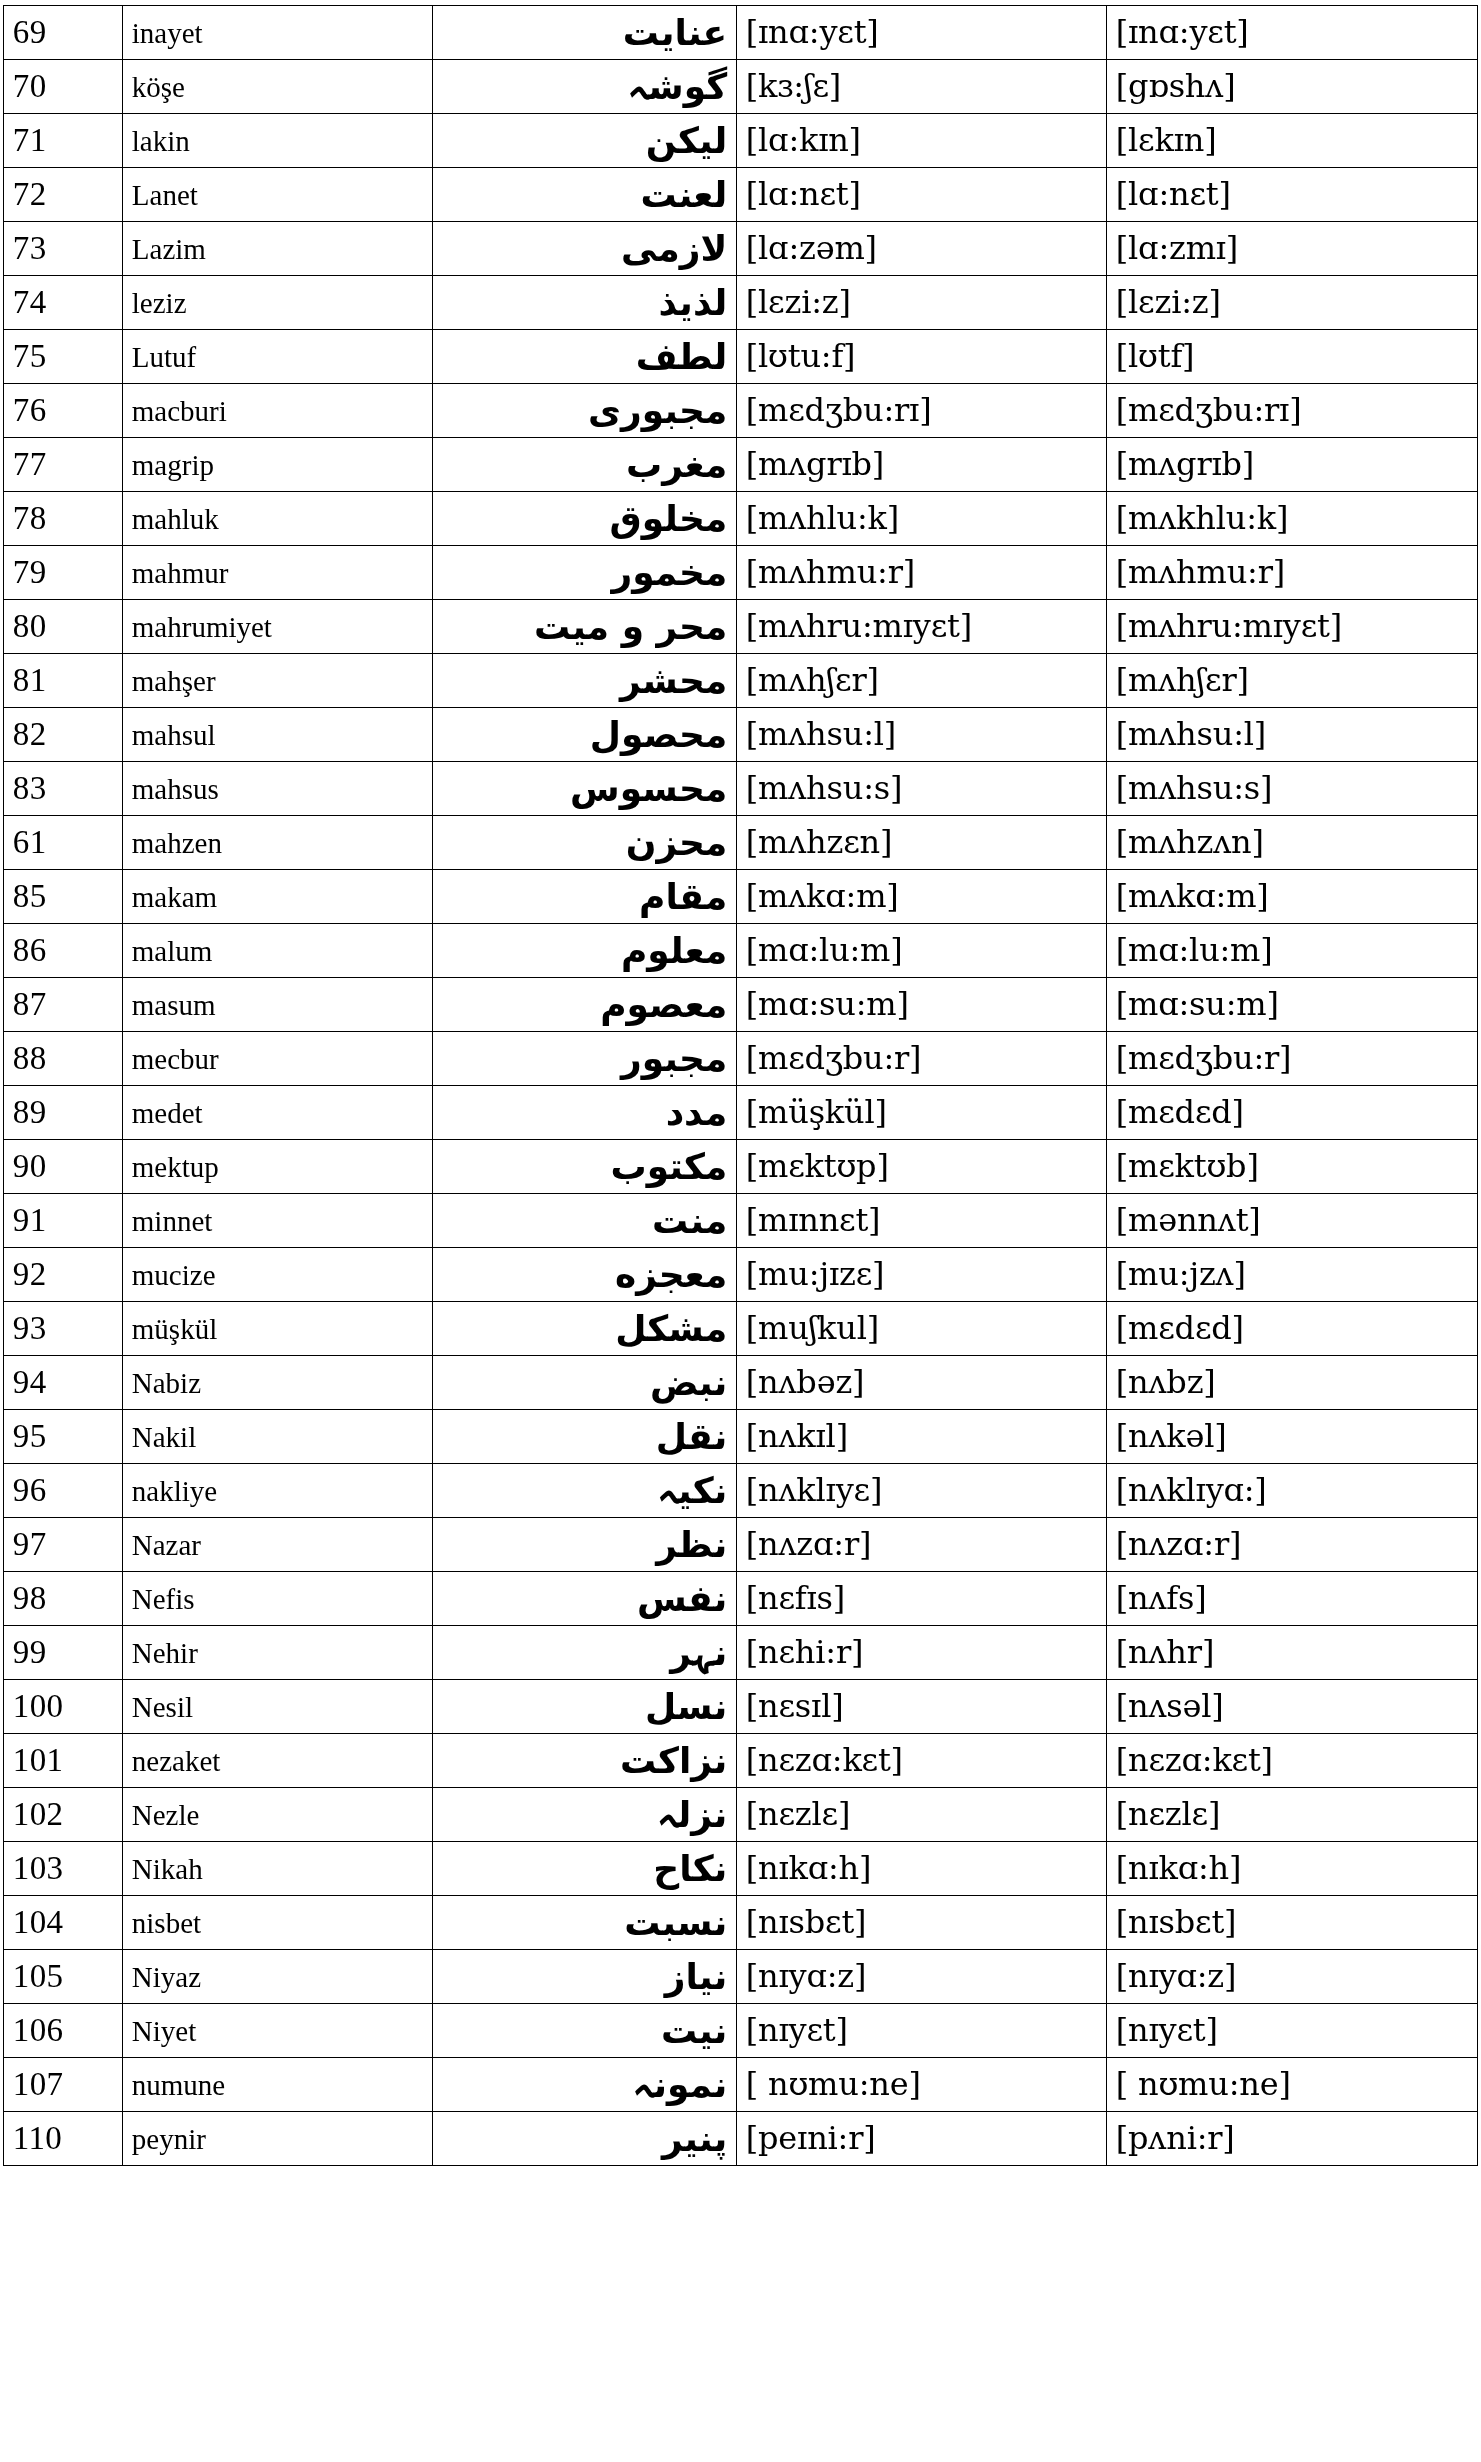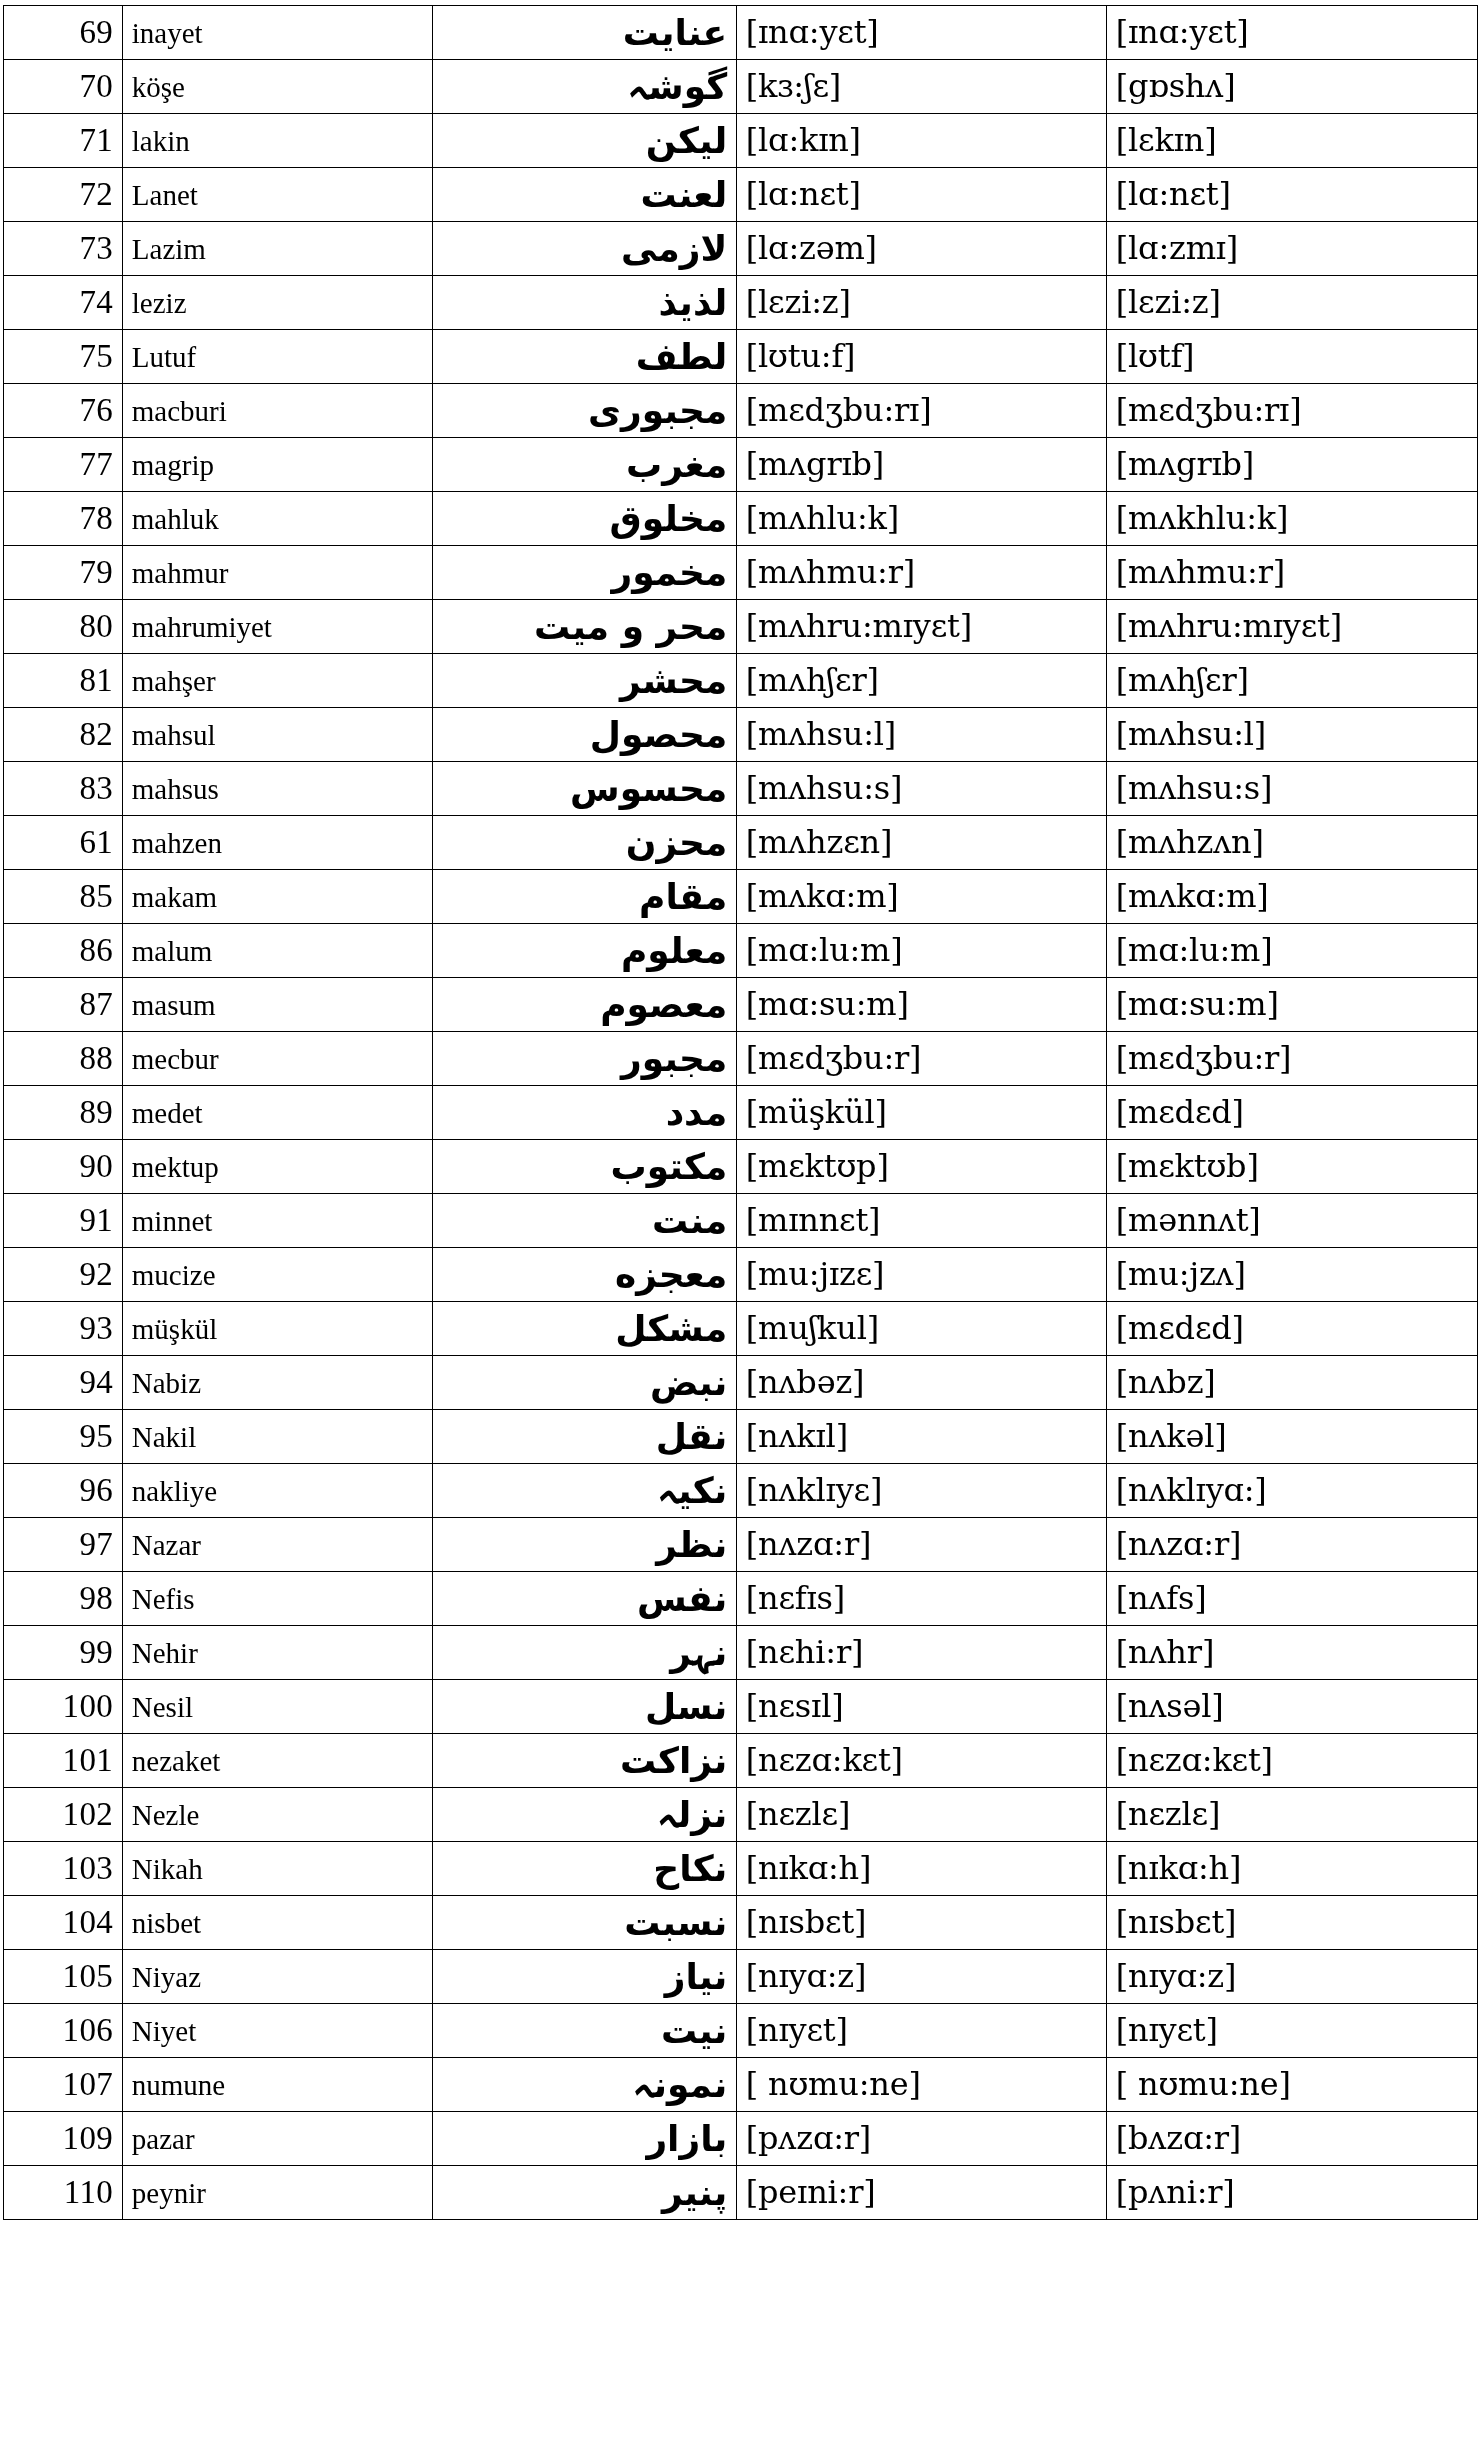--- a/index.html
+++ b/index.html
@@ -39,21 +39,21 @@
     white-space: nowrap;
   }
   
   col.c-num   { width: 119px; }
   col.c-lat   { width: 310px; }
   col.c-ara   { width: 304px; }
   col.c-ipa1  { width: 370px; }
   col.c-ipa2  { width: 371px; }
 
   td.num {
-    text-align: right;
+    text-align: left;
     font-size: 33px;
     font-family: "Liberation Serif", "DejaVu Serif", serif;
     letter-spacing: 0.4px;
   }
   td.latin {
     text-align: left;
     font-size: 29px;
     padding-left: 14px;
     font-family: "Liberation Serif", "DejaVu Serif", serif;
   }
@@ -356,27 +356,20 @@
           <td class="ipa">[nɪyɛt]</td>
         </tr>
         <tr>
           <td class="num">107</td>
           <td class="latin">numune</td>
           <td class="arabic">نمونہ</td>
           <td class="ipa">[ nʊmu:ne]</td>
           <td class="ipa">[ nʊmu:ne]</td>
         </tr>
         <tr>
-          <td class="num">109</td>
-          <td class="latin">pazar</td>
-          <td class="arabic">بازار</td>
-          <td class="ipa"> [pʌzɑ:r]</td>
-          <td class="ipa"> [bʌzɑ:r]</td>
-        </tr>
-        <tr>
           <td class="num">110</td>
           <td class="latin">peynir</td>
           <td class="arabic">پنير</td>
           <td class="ipa">[peɪni:r]</td>
           <td class="ipa">[pʌni:r]</td>
         </tr>
       </tbody>
   </table>
 </div>
 

